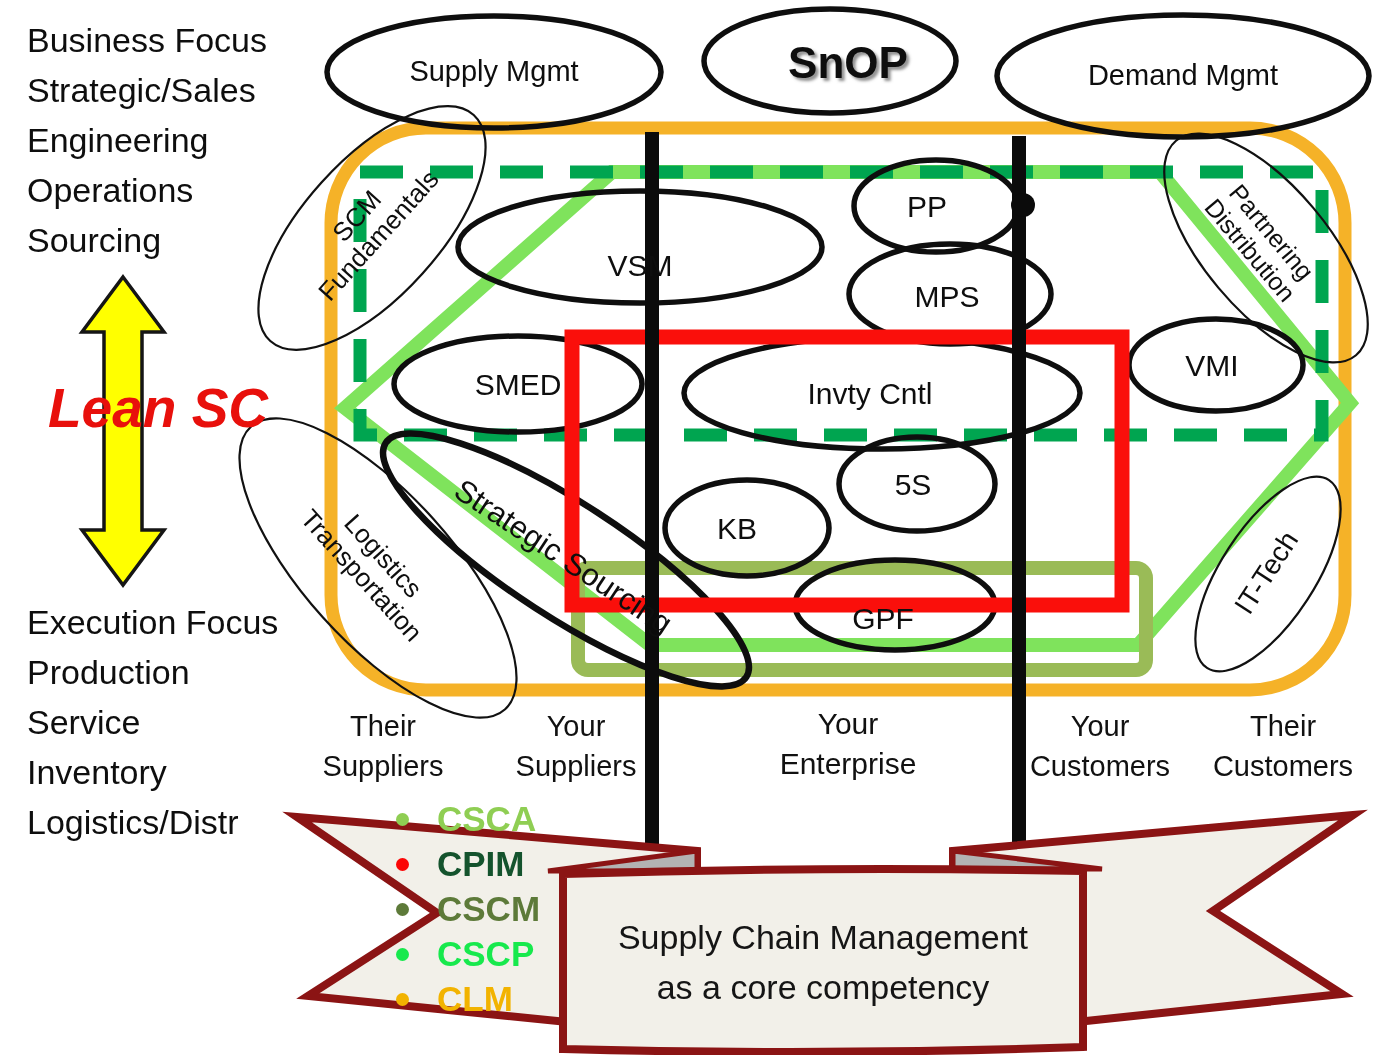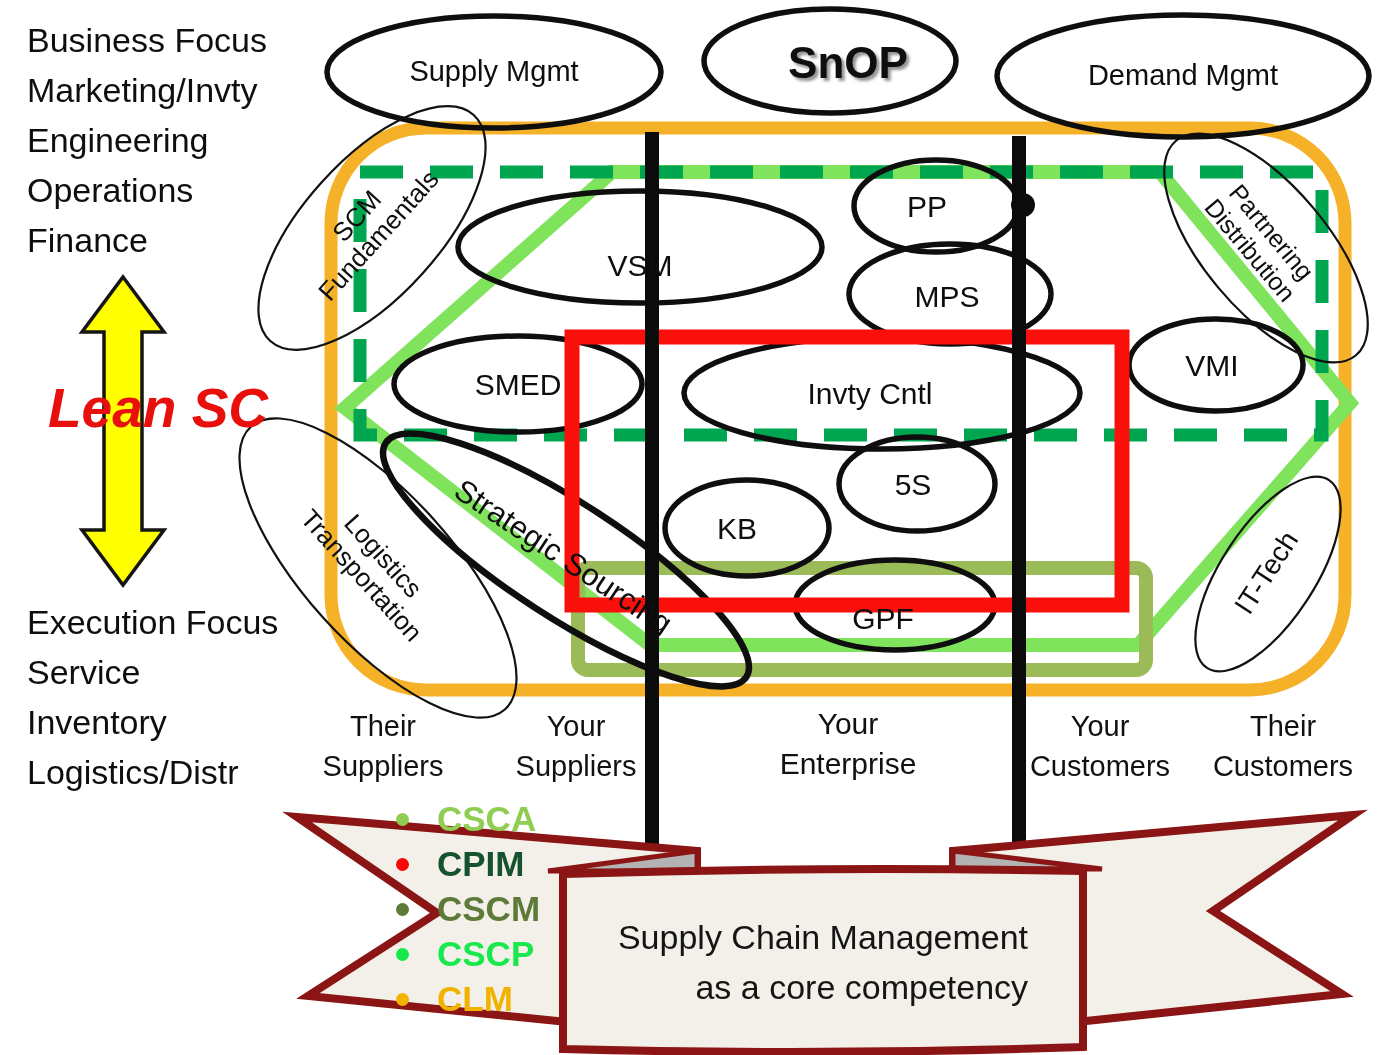--- a/index.html
+++ b/index.html
@@ -20,21 +20,21 @@
   .certrow{position:absolute;display:flex;align-items:center;height:46px;}
   .certdot{width:13px;height:13px;border-radius:50%;margin-right:28px;flex:0 0 auto;}
   .certlabel{font-size:35px;font-weight:bold;}
   .c0{color:#8fce53}.d0{background:#8fce53}
   .c1{color:#14532d}.d1{background:#fb0606}
   .c2{color:#5d7a39}.d2{background:#5d7a39}
   .c3{color:#17e94d}.d3{background:#17e94d}
   .c4{color:#f2b300}.d4{background:#f2b300}
   .banner-text{position:absolute;transform:translateX(-50%);text-align:center;
                font-size:34px;line-height:50px;color:#151515;}
-  .banner-text span{display:block;text-align:right;}
+  .banner-text span{display:block;}
 </style>
 </head>
 <body>
 
 <div id="canvas">
 
   <svg class="layer" width="1390" height="1055" viewBox="0 0 1390 1055">
 
     <rect x="331" y="128" width="1014" height="562" rx="95" ry="95" fill="none" stroke="#f5b228" stroke-width="13"></rect>
 
@@ -75,30 +75,31 @@
       <path d="M297,817 L697,851 L697,1035 L308,996 L437,913 Z" fill="#f2f0e9" stroke="#8b1414" stroke-width="8" stroke-linejoin="miter"></path>
       <path d="M1353,815 L953,851 L953,1035 L1342,994 L1213,911 Z" fill="#f2f0e9" stroke="#8b1414" stroke-width="8" stroke-linejoin="miter"></path>
       <path d="M548,871 L697,851 L697,871 Z" fill="#b3b3b3" stroke="#8b1414" stroke-width="5"></path>
       <path d="M1102,869 L953,851 L953,869 Z" fill="#b3b3b3" stroke="#8b1414" stroke-width="5"></path>
       <path d="M563,874 Q823,866 1083,871 L1083,1047 Q823,1056 563,1049 Z" fill="#f2f0e9" stroke="#8b1414" stroke-width="8"></path>
     </g>
   </svg>
 
   <div class="textblock" style="left:27px;top:15px;">
     <span>Business Focus</span>
-    <span>Marketing/Invty</span>
+    <span>Strategic/Sales</span>
     <span>Engineering</span>
     <span>Operations</span>
-    <span>Finance</span>
+    <span>Sourcing</span>
   </div>
 
   <div class="lean" style="left:48px;top:376px;">Lean SC</div>
 
   <div class="textblock" style="left:27px;top:597px;">
     <span>Execution Focus</span>
+    <span>Production</span>
     <span>Service</span>
     <span>Inventory</span>
     <span>Logistics/Distr</span>
   </div>
 
   <div class="lbl top-lbl" style="left:494px;top:72px;">Supply Mgmt</div>
   <div class="lbl snop-lbl" style="left:848px;top:63px;">SnOP</div>
   <div class="lbl top-lbl" style="left:1183px;top:76px;">Demand Mgmt</div>
 
   <div class="lbl oval-lbl" style="left:640px;top:265px;">VSM</div>

